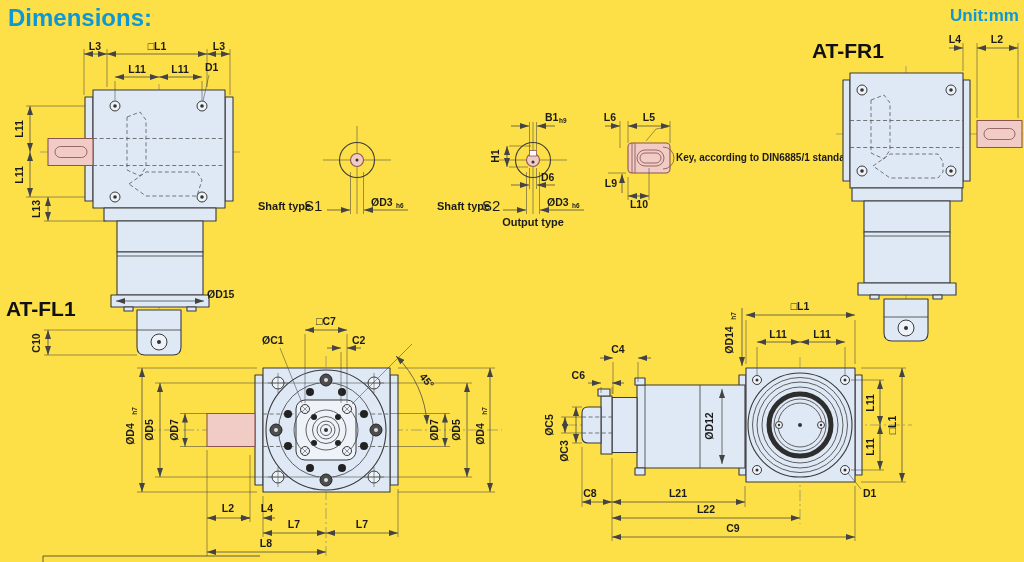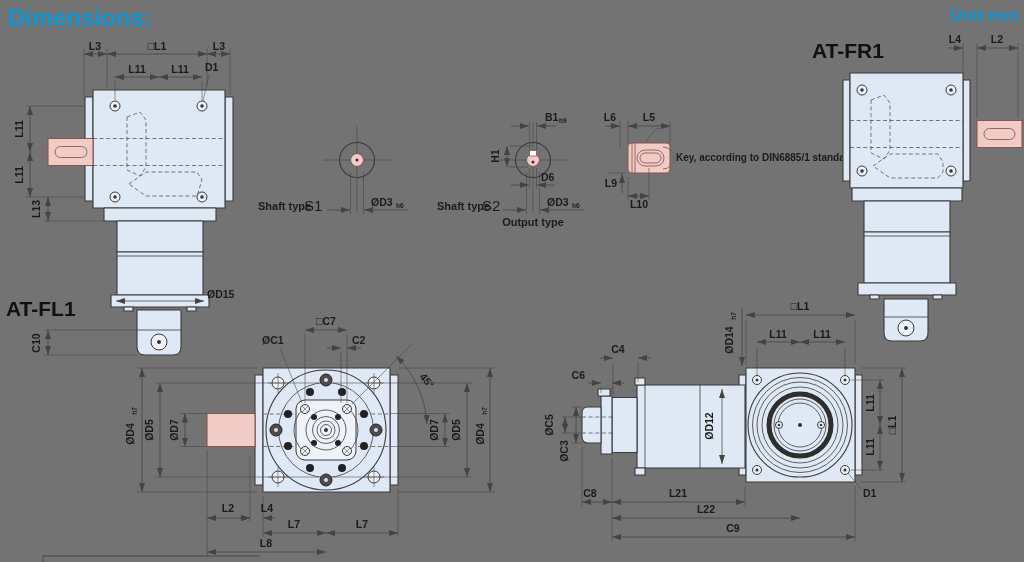--- a/index.html
+++ b/index.html
@@ -1,17 +1,17 @@
 <!DOCTYPE html>
 <html style="--accent: #0d97d5; --body: #dfe9f5; --shaft: #f1cbc6; --line: #3a3a3a;"><head>
 <meta charset="utf-8">
 <style>
 :root{--accent:#0d97d5;--body:#dfe9f5;--shaft:#f1cbc6;--line:#3a3a3a;}
 html,body{margin:0;padding:0;background:#fff;}
-.stage{width:1024px;height:562px;position:relative;background:#737373;overflow:hidden;}
+.stage{width:1024px;height:562px;position:relative;background:#fde047;overflow:hidden;}
 svg{display:block;}
 .ol{fill:var(--body);stroke:var(--line);stroke-width:1.1;stroke-linejoin:round;}
 .wf{fill:#eef3fa;stroke:var(--line);stroke-width:1;}
 .pk{fill:var(--shaft);stroke:#8a5550;stroke-width:1.1;stroke-linejoin:round;}
 .pkl{fill:none;stroke:#8a5550;stroke-width:.85;}
 .ln{fill:none;stroke:var(--line);stroke-width:1.1;}
 .ln2{fill:none;stroke:var(--line);stroke-width:.8;}
 .cl{fill:none;stroke:#777;stroke-width:.6;stroke-dasharray:11 3 2 3;}
 .hd{fill:none;stroke:#555;stroke-width:.8;stroke-dasharray:4 2.6;}
 .dim{fill:none;stroke:#444;stroke-width:.75;}

